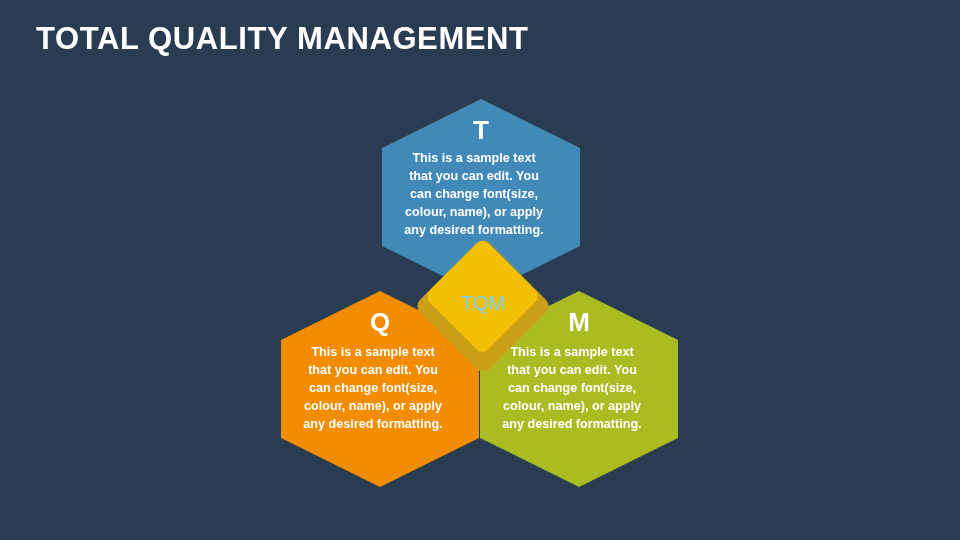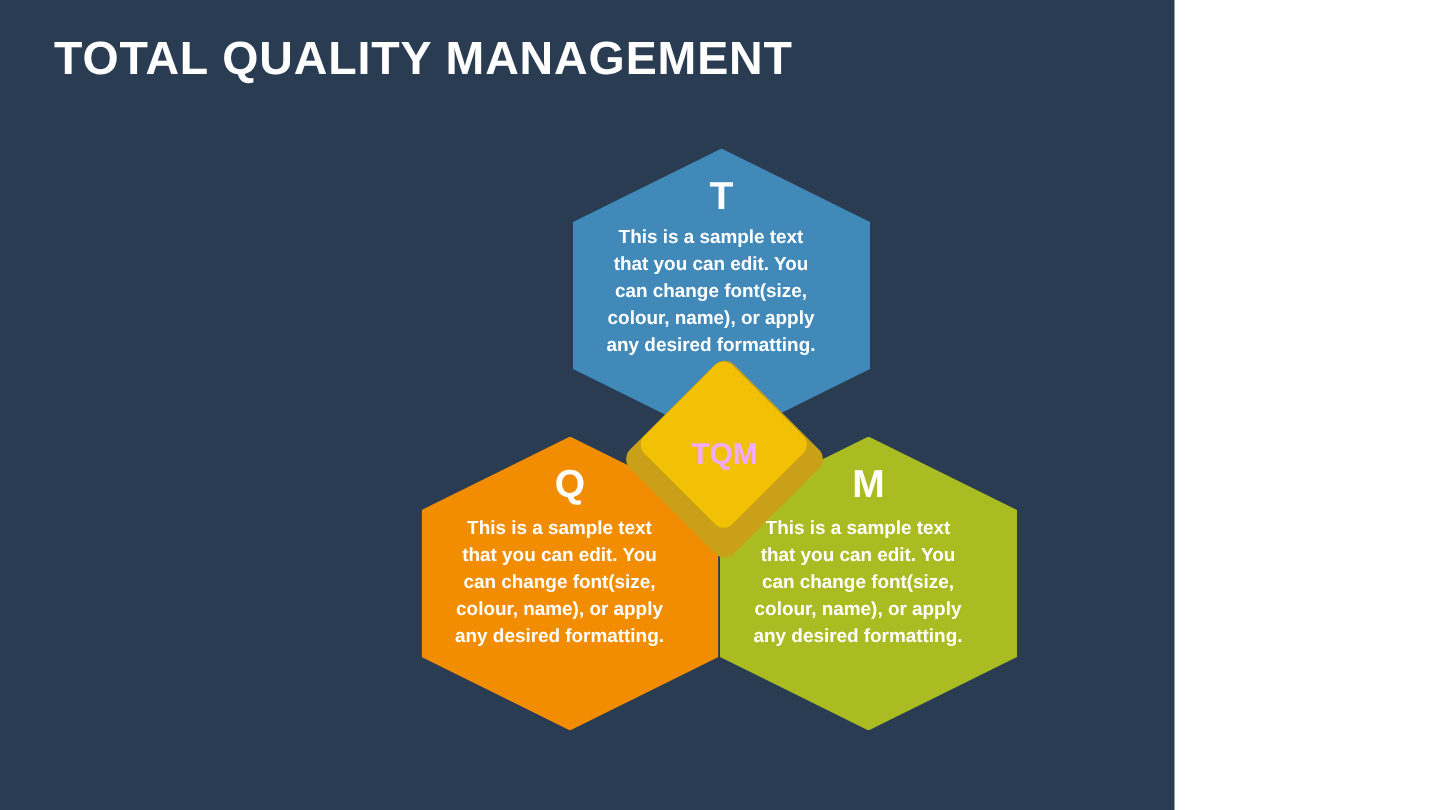--- a/index.html
+++ b/index.html
@@ -7,21 +7,21 @@
     padding: 0;
   }
   body {
     width: 960px;
     height: 540px;
     overflow: hidden;
     font-family: "Liberation Sans", sans-serif;
   }
   #slide {
     position: relative;
-    width: 783px;
+    width: 960px;
     height: 540px;
     background: #293C52;
     overflow: hidden;
   }
 
   
   #slide-title {
     position: absolute;
     left: 36px;
     top: 20px;
@@ -128,22 +128,22 @@
     border-radius: 8px;
     z-index: 6;
   }
   #diamond-label {
     position: absolute;
     left: 434px;
     top: 293px;
     width: 98px;
     text-align: center;
     font-size: 20px;
-    font-weight: bold;
-    color: #f0abfc;
+    font-weight: normal;
+    color: #7dd3fc;
     z-index: 7;
     line-height: 1;
   }
 </style>
 </head>
 <body>
 
 <div id="slide">
 
   <div id="slide-title">TOTAL QUALITY MANAGEMENT</div>

